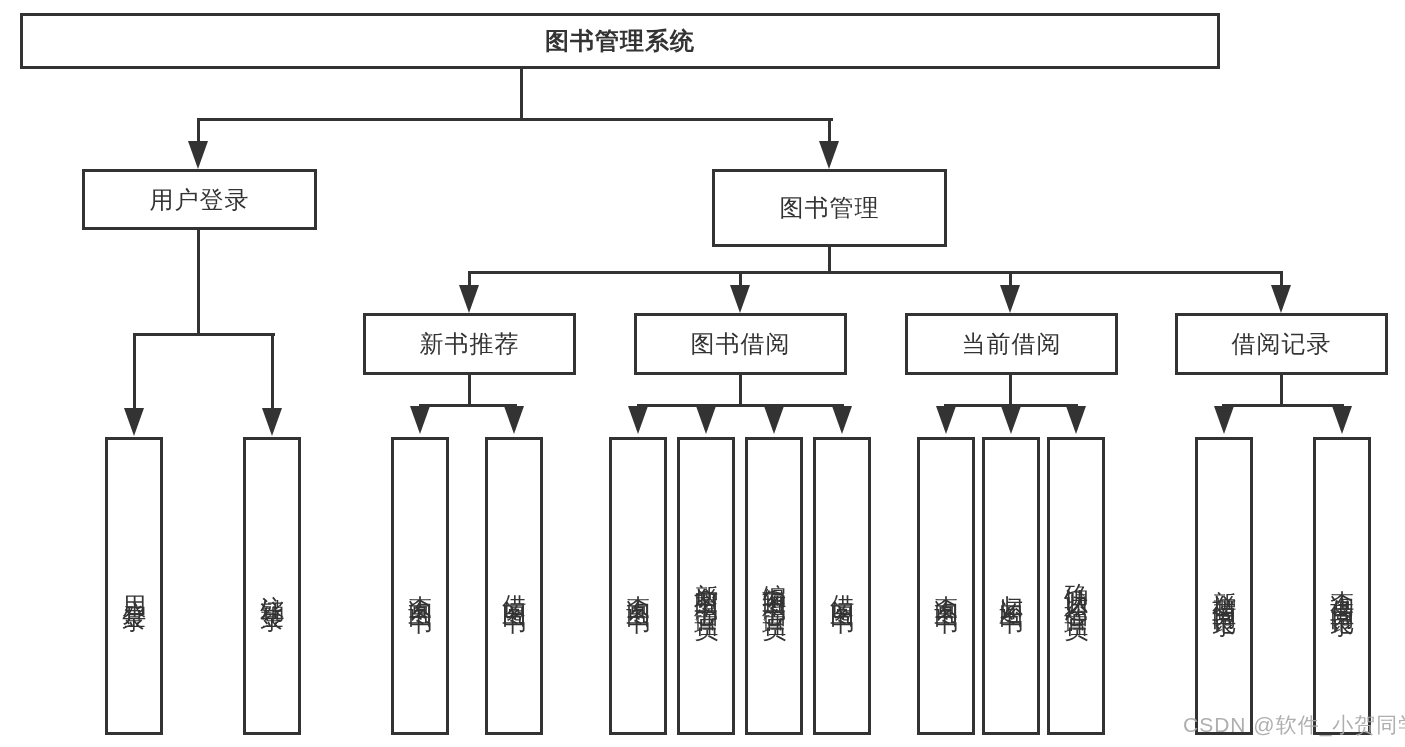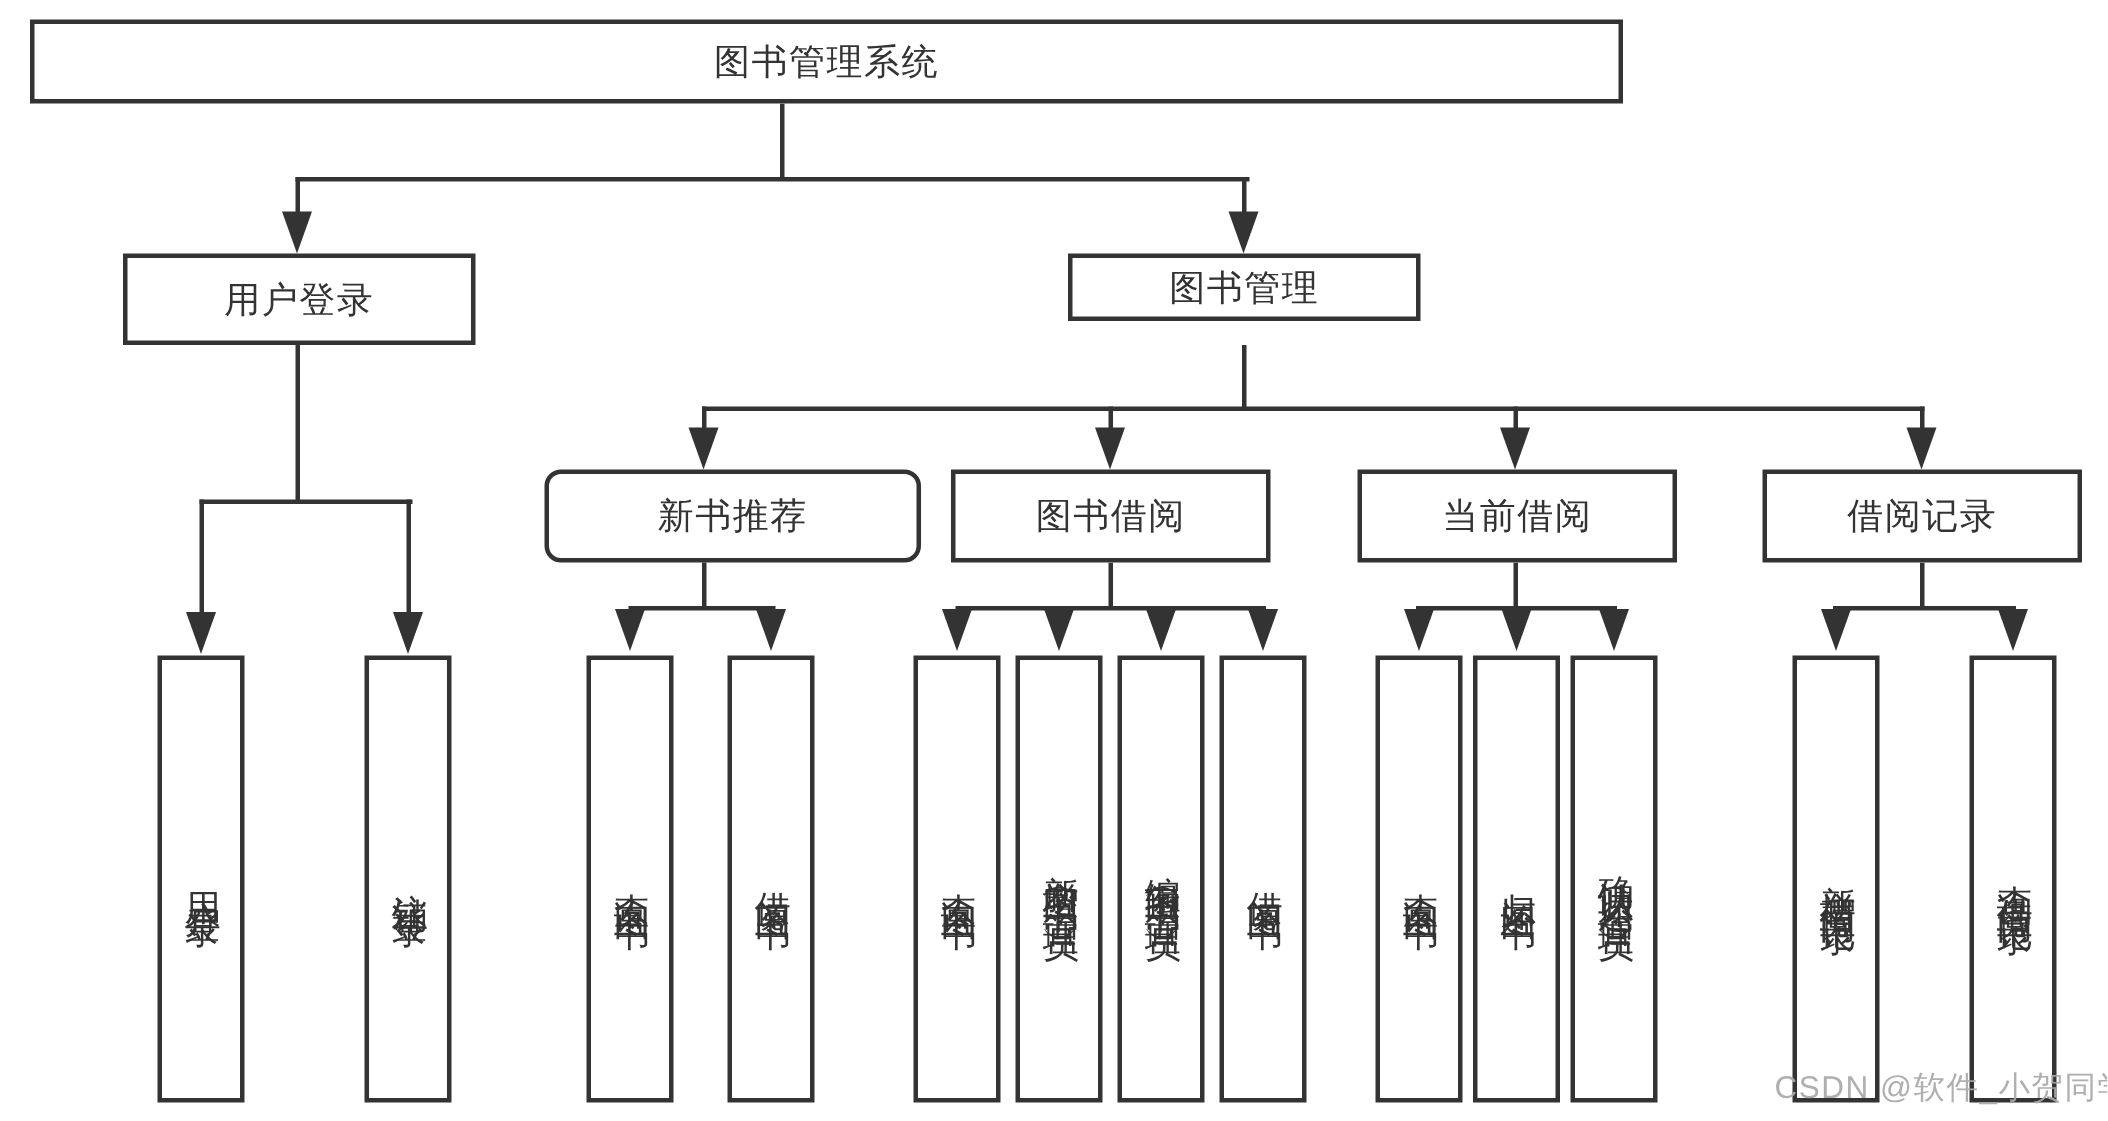--- a/index.html
+++ b/index.html
@@ -52,24 +52,24 @@
     left: 1183px;
     top: 711px;
     font-size: 21px;
     color: rgba(168, 168, 168, 0.92);
     letter-spacing: 1px;
     white-space: nowrap;
     z-index: 10;
   }
 
   
-  .n-root  { left: 20px;   top: 13px;  width: 1062px; height: 56px; }
+  .n-root  { left: 20px;   top: 13px;  width: 1200px; height: 56px; font-weight: bold; }
   .n-login { left: 82px;   top: 169px; width: 235px;  height: 61px; }
-  .n-mgmt  { left: 712px;  top: 169px; width: 235px;  height: 45px; }
-  .n-nb    { left: 363px;  top: 313px; width: 251px;  height: 62px; border-radius: 11px; }
+  .n-mgmt  { left: 712px;  top: 169px; width: 235px;  height: 78px; }
+  .n-nb    { left: 363px;  top: 313px; width: 213px;  height: 62px; }
   .n-bb    { left: 634px;  top: 313px; width: 213px;  height: 62px; align-items: center; }
   .n-cb    { left: 905px;  top: 313px; width: 213px;  height: 62px; }
   .n-br    { left: 1175px; top: 313px; width: 213px;  height: 62px; }
 
   .leaf { top: 437px; width: 58px; height: 298px; }
   .lf-1  { left: 105px; }
   .lf-2  { left: 243px; }
   .lf-3  { left: 391px; }
   .lf-4  { left: 485px; }
   .lf-5  { left: 609px; }

